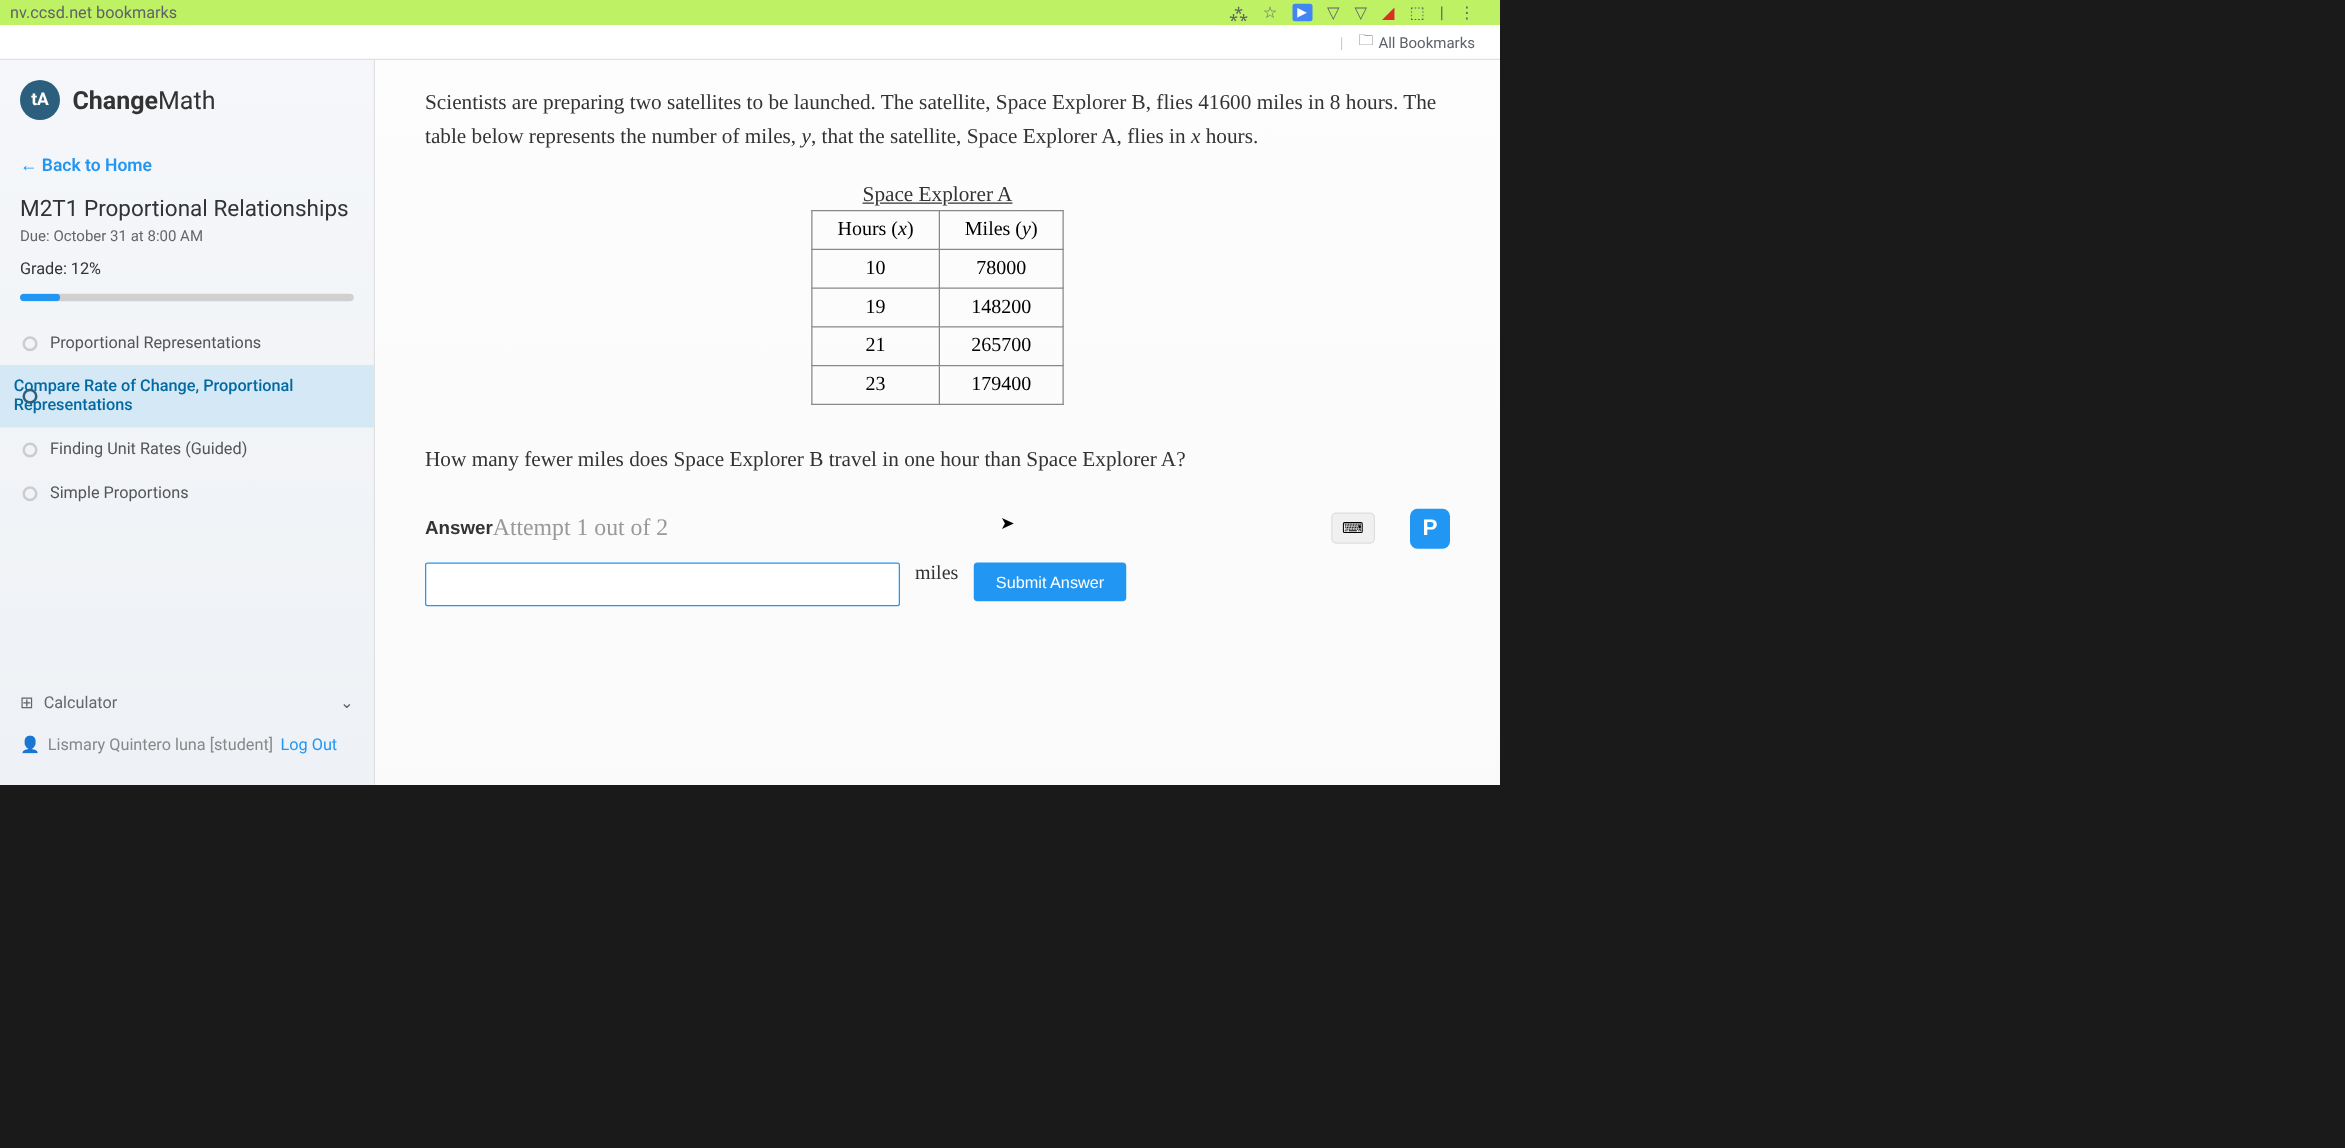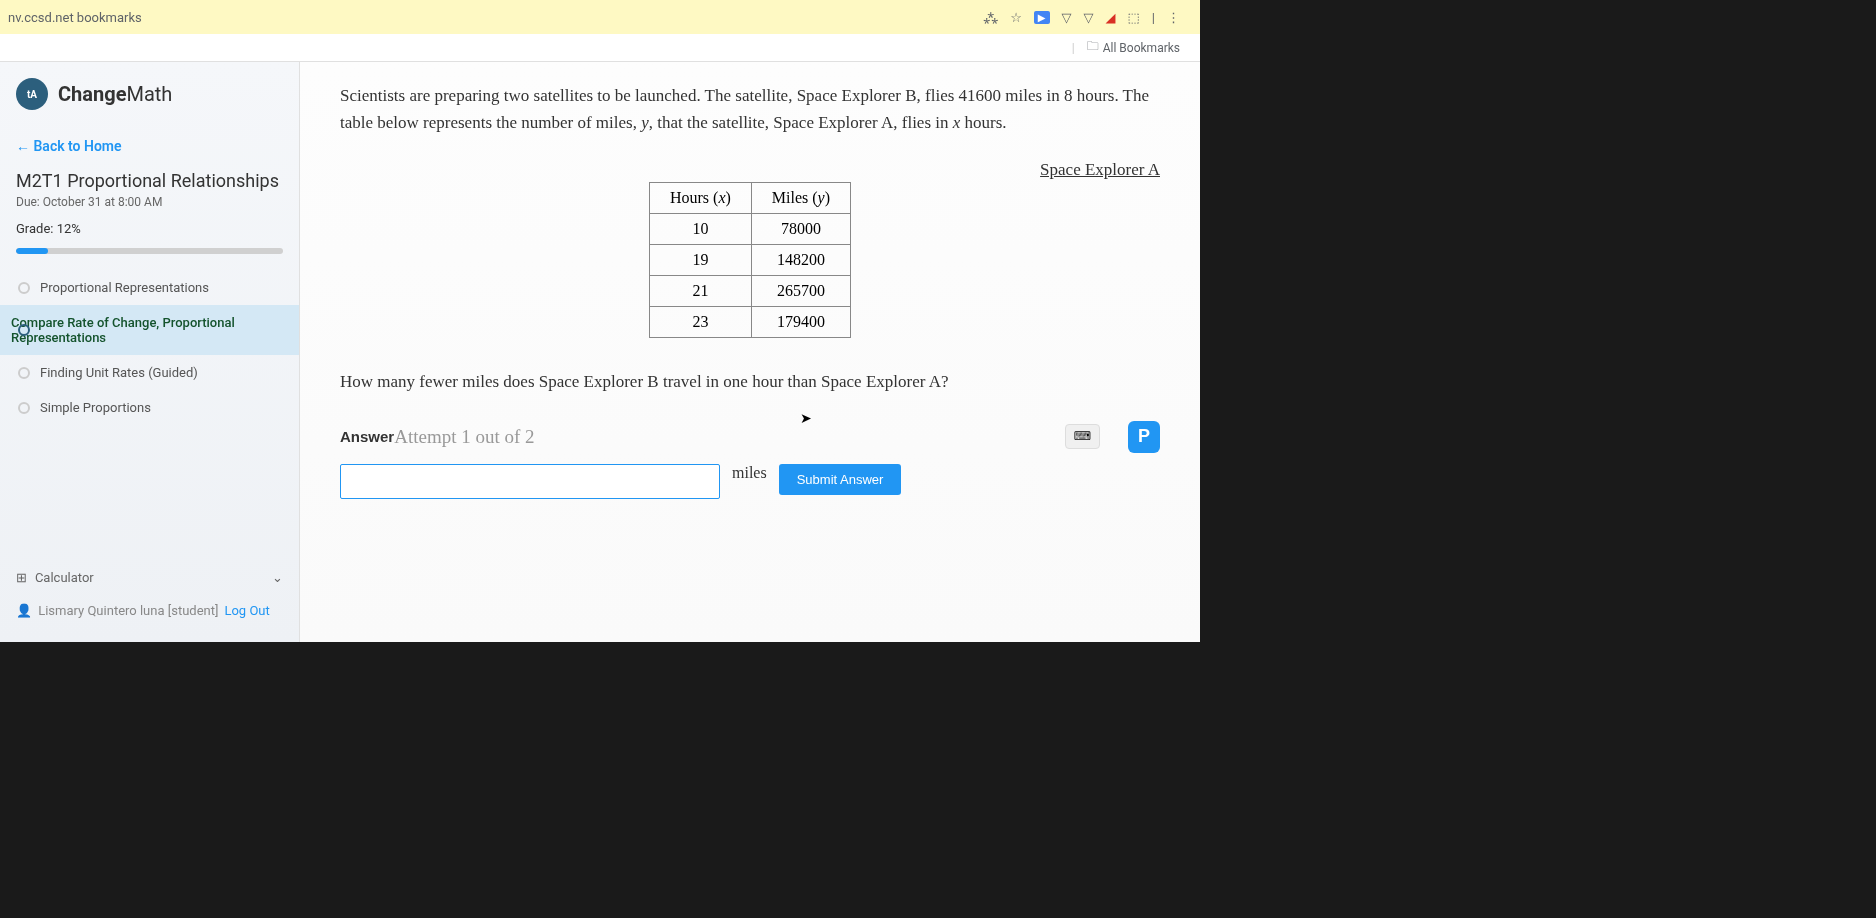--- a/index.html
+++ b/index.html
@@ -5,22 +5,22 @@
     * { margin: 0; padding: 0; box-sizing: border-box; }
     body {
       font-family: -apple-system, BlinkMacSystemFont, 'Segoe UI', Roboto, sans-serif;
       background: #1a1a1a;
       width: 1876px;
       height: 918px;
       overflow: hidden;
       position: relative;
     }
     .browser-chrome {
-      background: #fef9c3;
-      height: 34px;
+      background: #bef264;
+      height: 20px;
       display: flex;
       align-items: center;
       padding: 0 8px;
       color: #5f6368;
       font-size: 13px;
       width: 1200px;
       position: relative;
     }
     .url-text {
       flex: 1;
@@ -75,21 +75,21 @@
     }
     .logo-icon {
       width: 32px;
       height: 32px;
       background: #2c5f7d;
       border-radius: 50%;
       display: flex;
       align-items: center;
       justify-content: center;
       color: #fff;
-      font-size: 10px;
+      font-size: 14px;
       font-weight: bold;
     }
     .logo-text {
       font-size: 20px;
       color: #333;
     }
     .logo-text .bold { font-weight: 700; }
     .back-link {
       color: #2196f3;
       font-size: 14px;
@@ -128,21 +128,21 @@
     }
     .nav-item {
       padding: 10px 16px 10px 40px;
       font-size: 13px;
       color: #555;
       cursor: pointer;
       position: relative;
     }
     .nav-item.active {
       background: #d4e8f5;
-      color: #14532d;
+      color: #0369a1;
       font-weight: 500;
       padding-left: 11px;
     }
     .nav-indicator {
       position: absolute;
       left: 18px;
       top: 50%;
       transform: translateY(-50%);
       width: 12px;
       height: 12px;
@@ -184,21 +184,21 @@
     .problem-text {
       font-size: 17px;
       line-height: 1.6;
       color: #333;
       margin-bottom: 24px;
     }
     .math-var {
       font-style: italic;
     }
     .table-title {
-      text-align: right;
+      text-align: center;
       font-size: 17px;
       text-decoration: underline;
       margin-bottom: 2px;
       color: #333;
     }
     .table-wrap {
       display: flex;
       justify-content: center;
       margin-bottom: 30px;
     }

